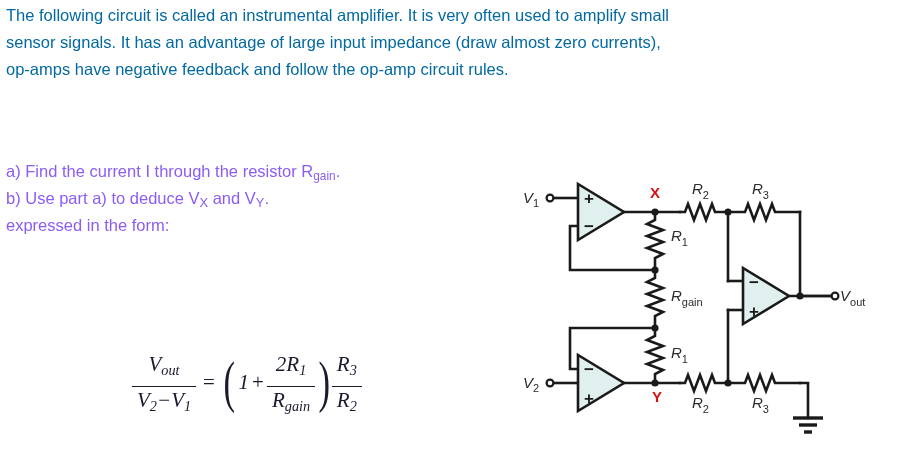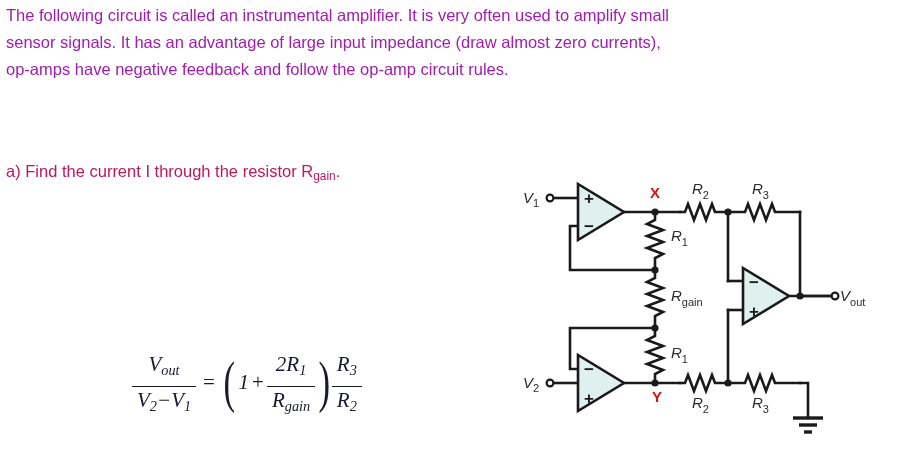--- a/index.html
+++ b/index.html
@@ -3,26 +3,26 @@
 <meta charset="utf-8">
 <style>
   html,body{margin:0;padding:0;}
   body{
     width:922px;height:476px;background:#ffffff;overflow:hidden;
     font-family:"Liberation Sans", sans-serif;
     color:#000000;position:relative;
   }
   .intro{
     position:absolute;left:6px;top:2px;width:910px;
-    font-size:16.5px;line-height:27px;color:#a21caf;
+    font-size:16.5px;line-height:27px;color:#0369a1;
   }
   .intro p{margin:0;}
   .questions{
     position:absolute;left:6px;top:158px;width:500px;
-    font-size:16.5px;line-height:27px;color:#be185d;
+    font-size:16.5px;line-height:27px;color:#8b5cf6;
   }
   .questions p{margin:0;white-space:nowrap;}
   sub{font-size:0.72em;vertical-align:-0.28em;line-height:0;}
   .sc{font-size:0.78em;vertical-align:-0.22em;line-height:0;}
 
   
   .formula{
     position:absolute;left:132px;top:352px;
     font-family:"Liberation Serif", serif;
     font-style:italic;color:#1a1a2e;
@@ -50,20 +50,24 @@
 <div class="intro">
   <p>The following circuit is called an instrumental amplifier. It is very often used to amplify small</p>
   <p>sensor signals. It has an advantage of large input impedance (draw almost zero currents),</p>
   <p>op-amps have negative feedback and follow the op-amp circuit rules.</p>
 </div>
 
 <div class="questions">
   <p>
     <span>a) Find the current I through the resistor R</span><sub>gain</sub><span>.</span>
   </p>
+  <p>
+    <span>b) Use part a) to deduce V</span><span class="sc">X</span><span> and V</span><span class="sc">Y</span><span>.</span>
+  </p>
+  <p>expressed in the form:</p>
 </div>
 
 <div class="formula">
   <span class="frac">
     <span class="num"><span>V</span><span class="sm">out</span></span>
     <span class="den"><span>V</span><span class="sm">2</span><span>−</span><span>V</span><span class="sm">1</span></span>
   </span>
   <span class="eq">=</span>
   <span class="paren">(</span>
   <span class="inner">

